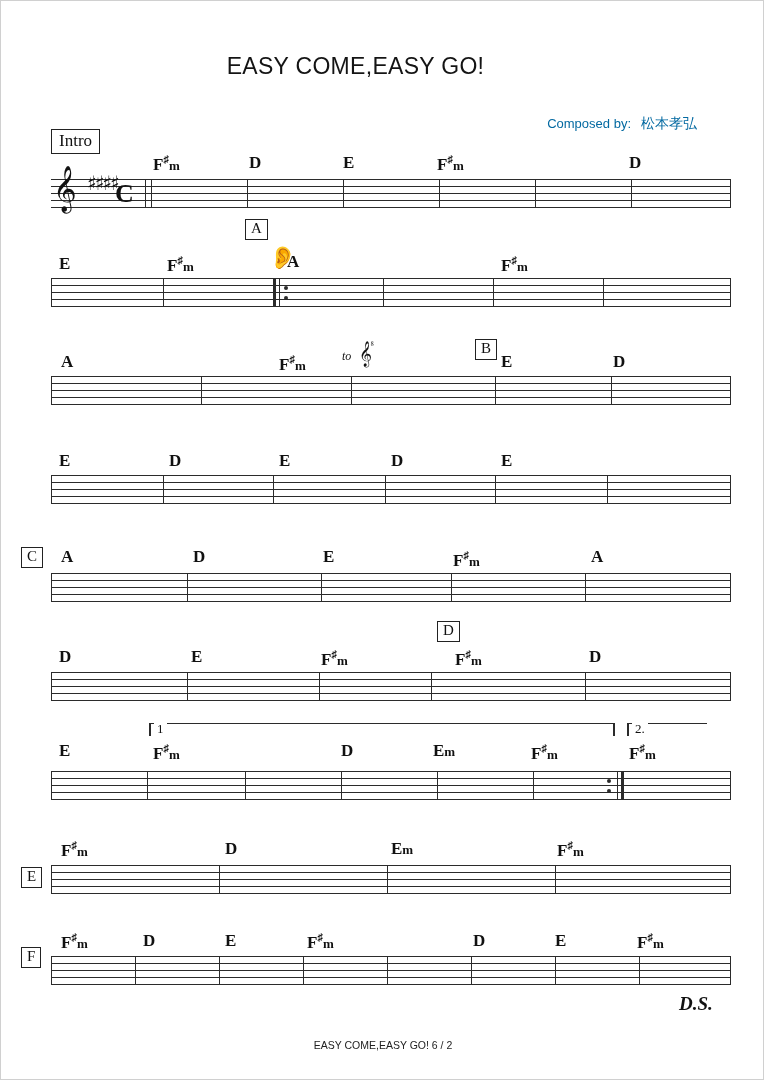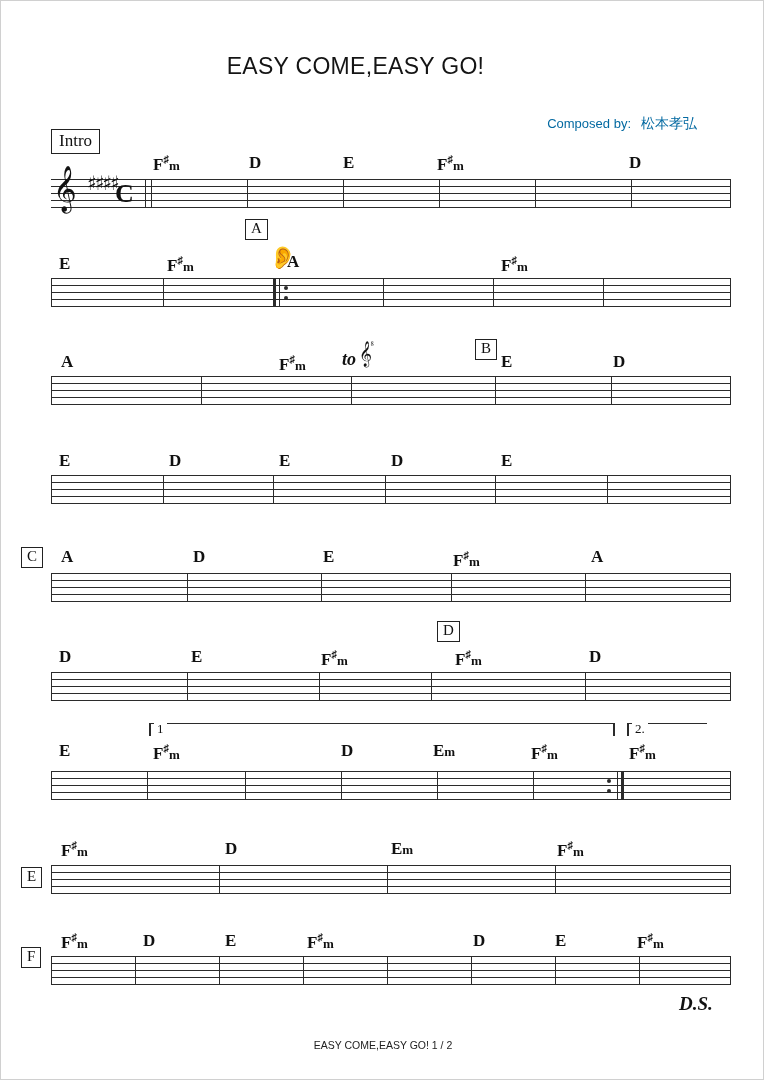--- a/index.html
+++ b/index.html
@@ -61,21 +61,21 @@
   
   .clef{
     position:absolute;font-size:40px;line-height:1;
     font-family:"DejaVu Sans", sans-serif;color:#111;
   }
   .keysig{position:absolute;font-size:20px;font-family:"DejaVu Sans", sans-serif;color:#111;letter-spacing:-2px;}
   .timesig{position:absolute;font-size:26px;font-weight:bold;font-family:"Liberation Serif", serif;color:#111;}
 
   .segno{position:absolute;font-size:22px;font-family:"DejaVu Sans", sans-serif;color:#111;}
   .coda{position:absolute;font-size:22px;font-family:"DejaVu Sans", sans-serif;color:#111;}
-  .tocoda{position:absolute;font-size:18px;font-style:italic;font-family:"Liberation Serif", serif;color:#111;font-weight:bold;}
+  .tocoda{position:absolute;font-size:12px;font-style:italic;font-family:"Liberation Serif", serif;color:#111;font-weight:normal;}
 
   .repeatdots{position:absolute;}
   .repeatdots i{position:absolute;display:block;width:4px;height:4px;border-radius:50%;background:#2b2b2b;left:0;}
   .repeatdots i:nth-child(1){top:8px;}
   .repeatdots i:nth-child(2){top:18px;}
 
   
   .volta{position:absolute;border-top:1.6px solid #2b2b2b;height:12px;}
   .volta:before{content:"";position:absolute;left:0;top:0;width:1.6px;height:12px;background:#2b2b2b;}
   .volta.closed:after{content:"";position:absolute;right:0;top:0;width:1.6px;height:12px;background:#2b2b2b;}
@@ -339,15 +339,15 @@
     <div class="barline" style="left:252px;"></div>
     <div class="barline" style="left:336px;"></div>
     <div class="barline" style="left:420px;"></div>
     <div class="barline" style="left:504px;"></div>
     <div class="barline" style="left:588px;"></div>
     <div class="barline" style="left:679px;"></div>
   </div>
 
   <div class="ds" style="left:678px;top:992px;text-align:center;">D.S.</div>
 
-  <div class="footer">EASY COME,EASY GO!  1 / 2</div>
+  <div class="footer">EASY COME,EASY GO!  6 / 2</div>
 
 </div>
 
 </body></html>

